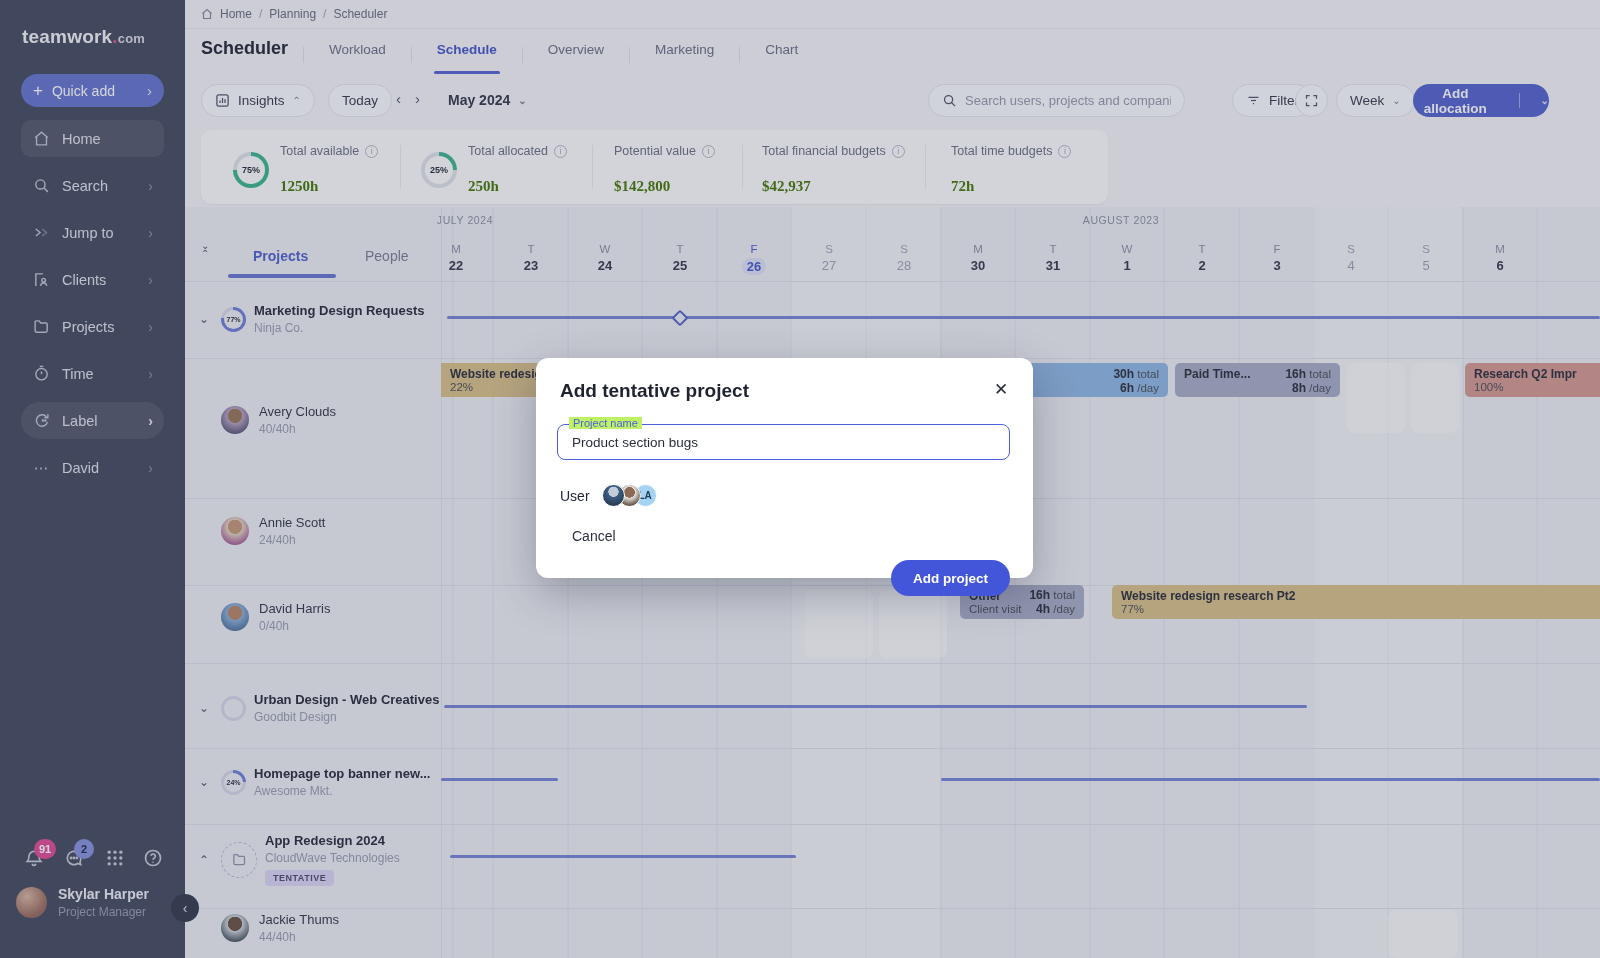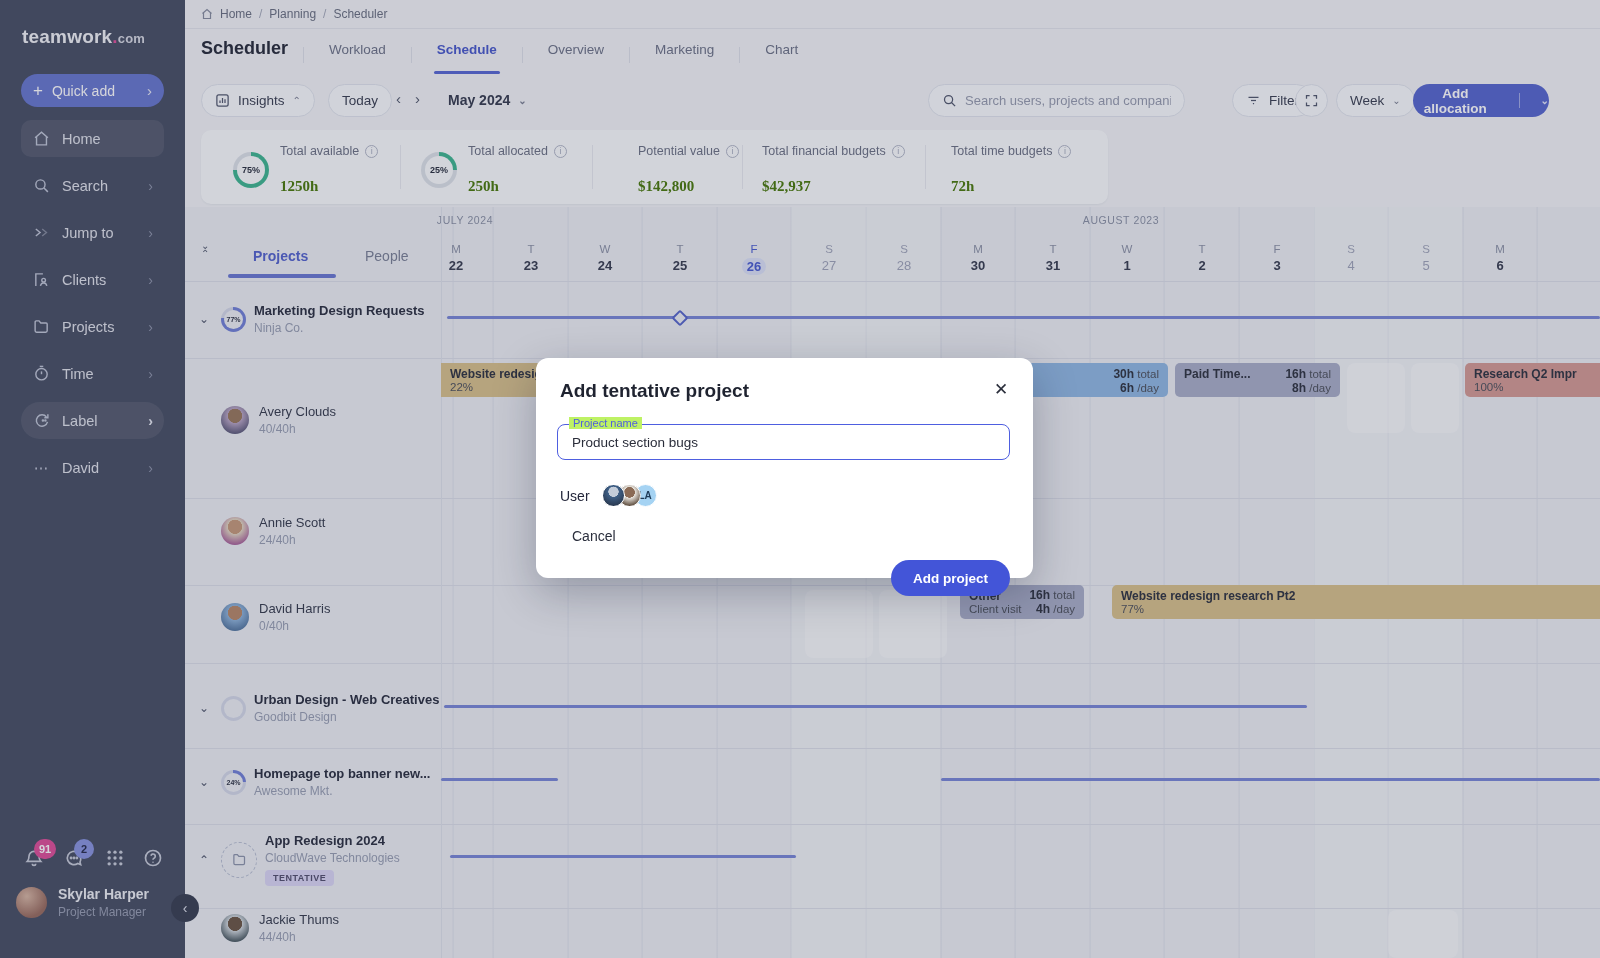--- a/index.html
+++ b/index.html
@@ -411,21 +411,21 @@
           </span>
         <span>
           <span class="stat-label-row">
               <span>Total allocated</span>
               <span class="info-ic">i</span>
             </span>
           <div class="stat-value">250h</div>
         </span>
       </div>
       <div class="stat-div" style="left:391px;"></div>
-      <div class="stat" style="left:437px;">
+      <div class="stat" style="left:413px;">
         <span>
           <span class="stat-label-row">
               <span>Potential value</span>
               <span class="info-ic">i</span>
             </span>
           <div class="stat-value">$142,800</div>
         </span>
       </div>
       <div class="stat-div" style="left:541px;"></div>
       <div class="stat" style="left:561px;">

